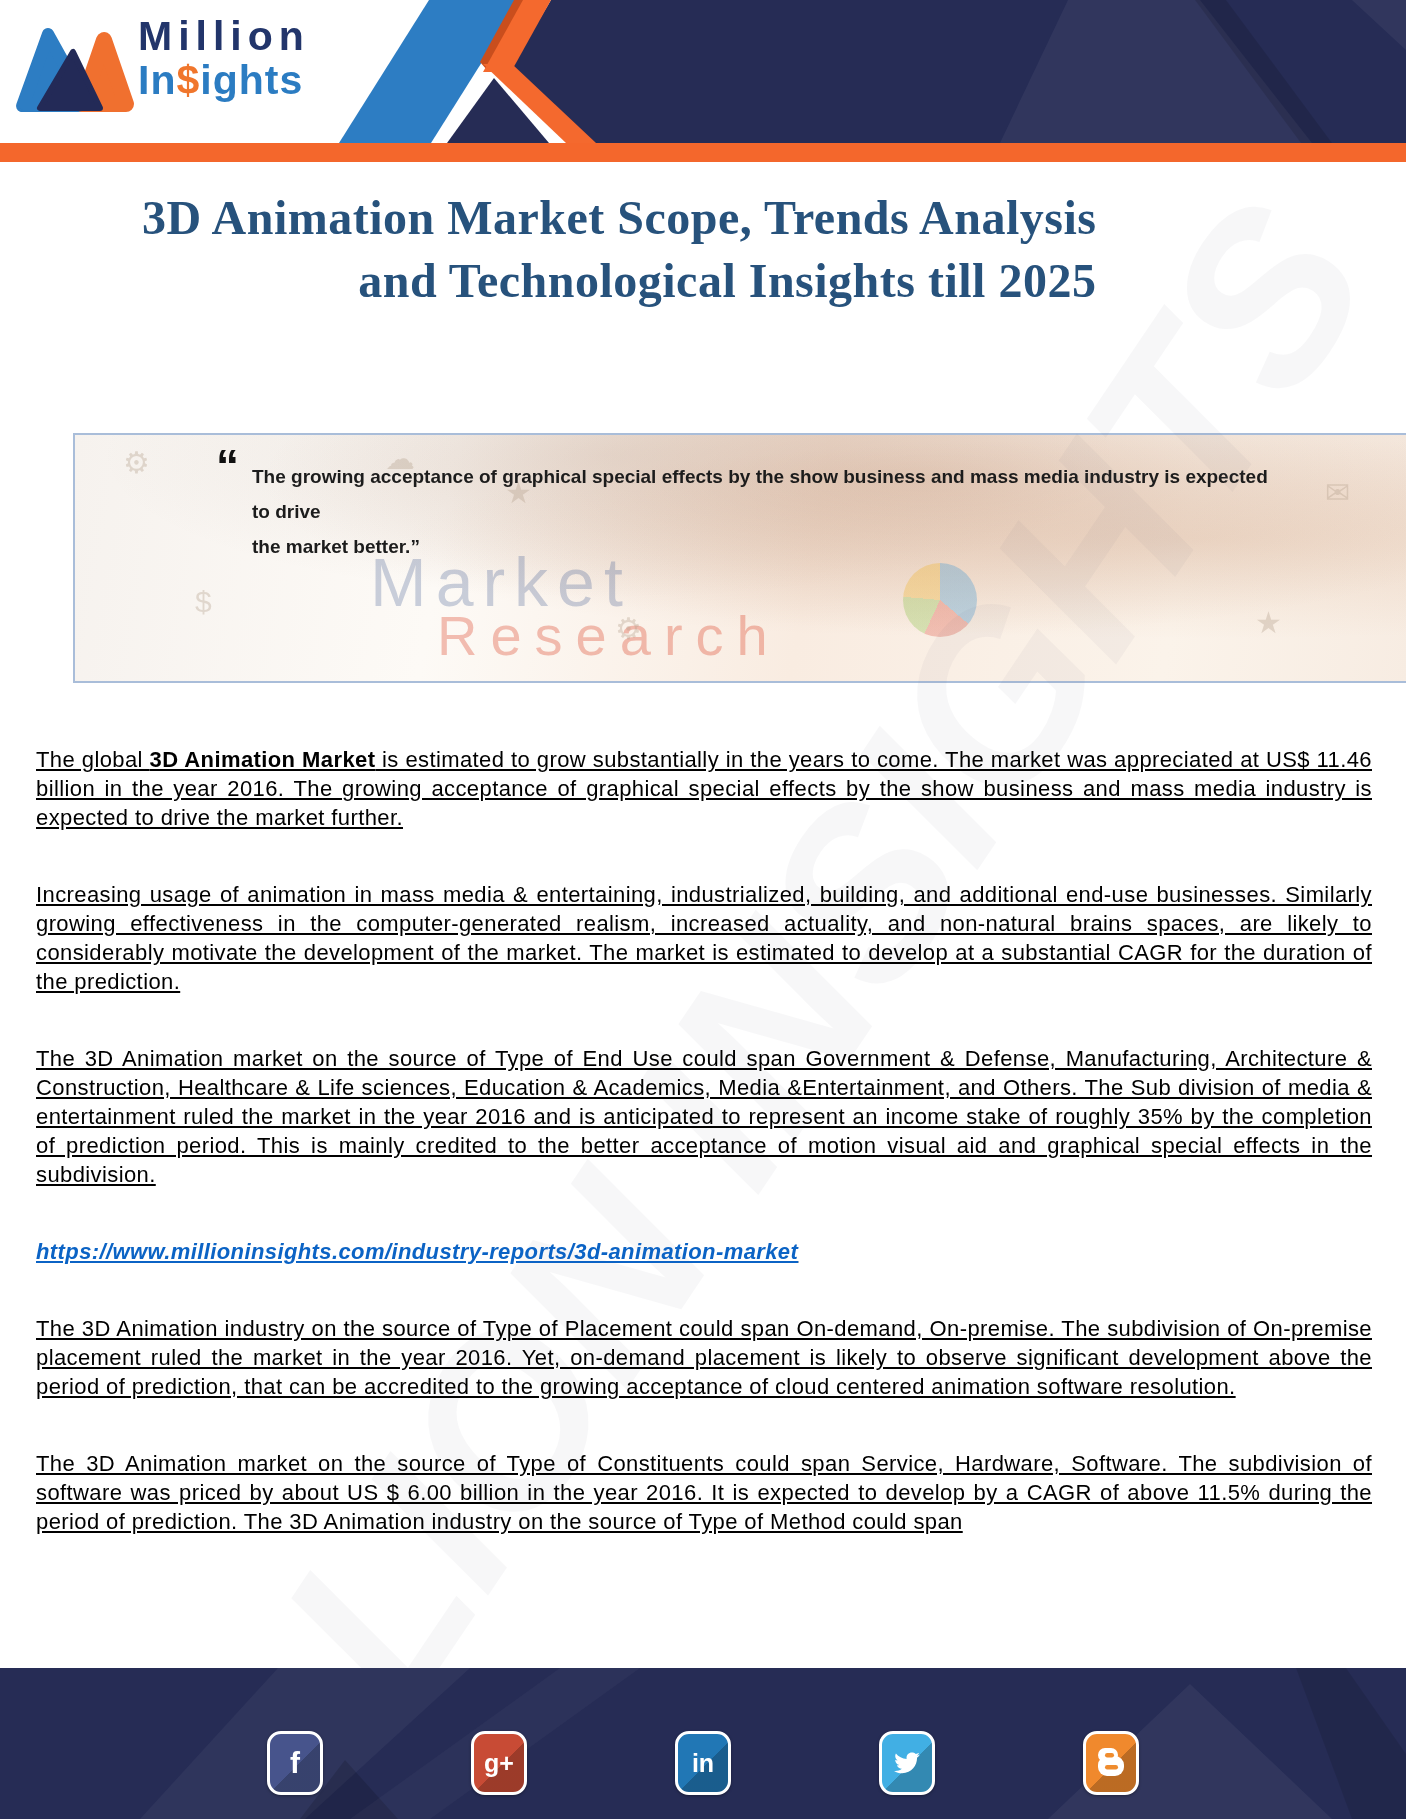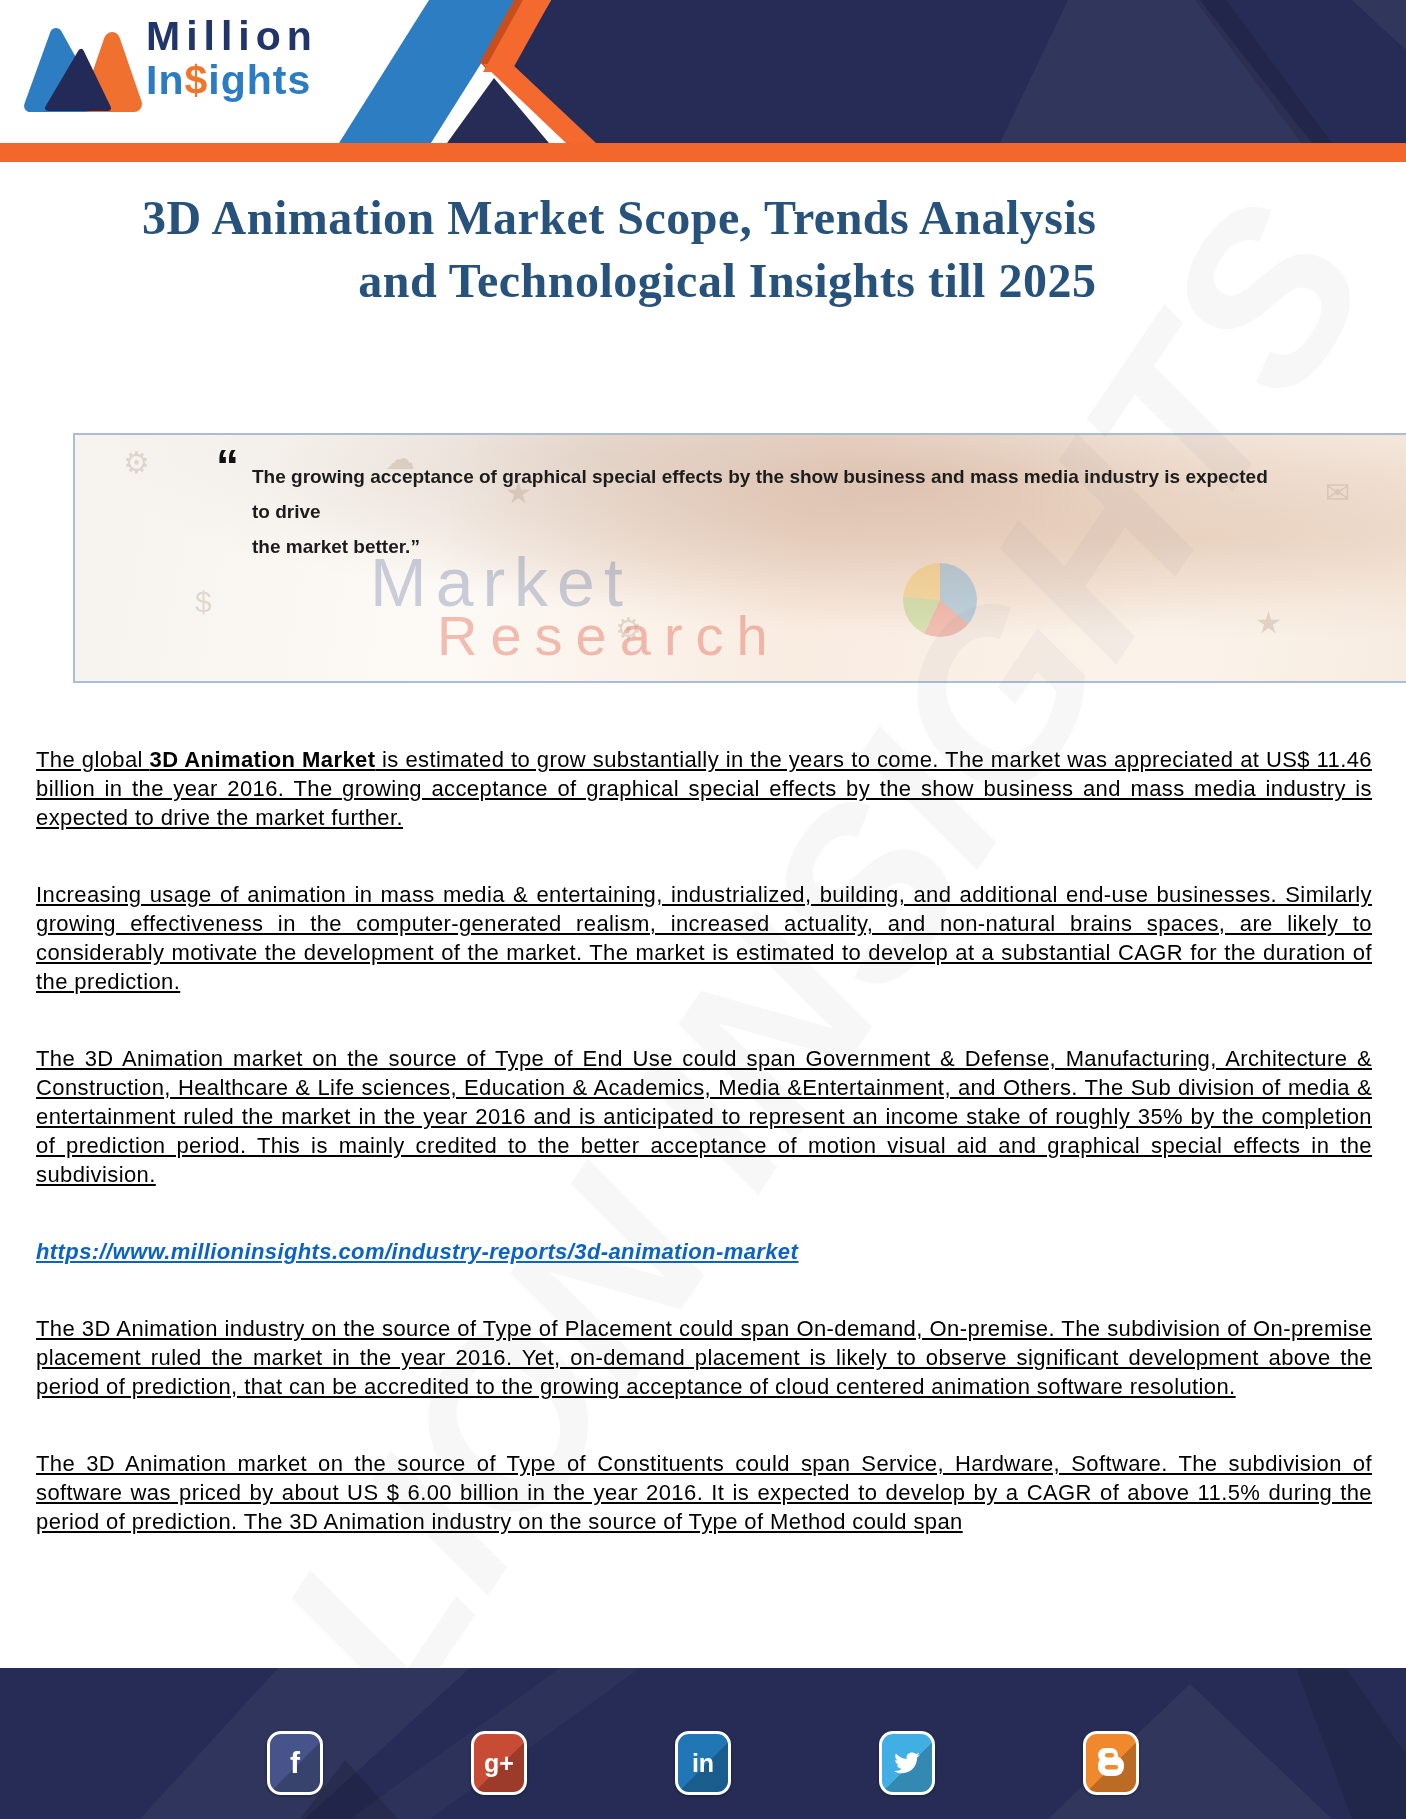--- a/index.html
+++ b/index.html
@@ -3,21 +3,21 @@
 <meta charset="utf-8">
 <style>
   html,body{margin:0;padding:0;}
   body{background:#e8e8e8;}
   .page{position:relative;width:1406px;height:1819px;background:#ffffff;overflow:hidden;
         font-family:"Liberation Sans",sans-serif;margin:0 auto;}
 
   
   .header{position:absolute;top:0;left:0;width:1406px;height:162px;}
   .header svg.art{position:absolute;top:0;left:0;}
-  .logo{position:absolute;top:0;left:8px;width:420px;height:140px;}
+  .logo{position:absolute;top:0;left:0;width:420px;height:140px;}
   .logo-mark{position:absolute;top:0;left:0;}
   .logo-text{position:absolute;left:138px;top:16px;line-height:1;}
   .logo-line1{font-size:41px;font-weight:700;letter-spacing:6px;color:#22356b;}
   .logo-line2{font-size:41px;font-weight:700;letter-spacing:1px;color:#2b7cc2;margin-top:3px;}
   .logo-line2 .dollar{color:#f0762c;}
 
   
   .doc-title{position:absolute;left:142px;top:186px;margin:0;
              font-family:"Liberation Serif",serif;font-weight:700;
              font-size:48px;line-height:63px;color:#27527c;letter-spacing:.5px;text-align:right;}

